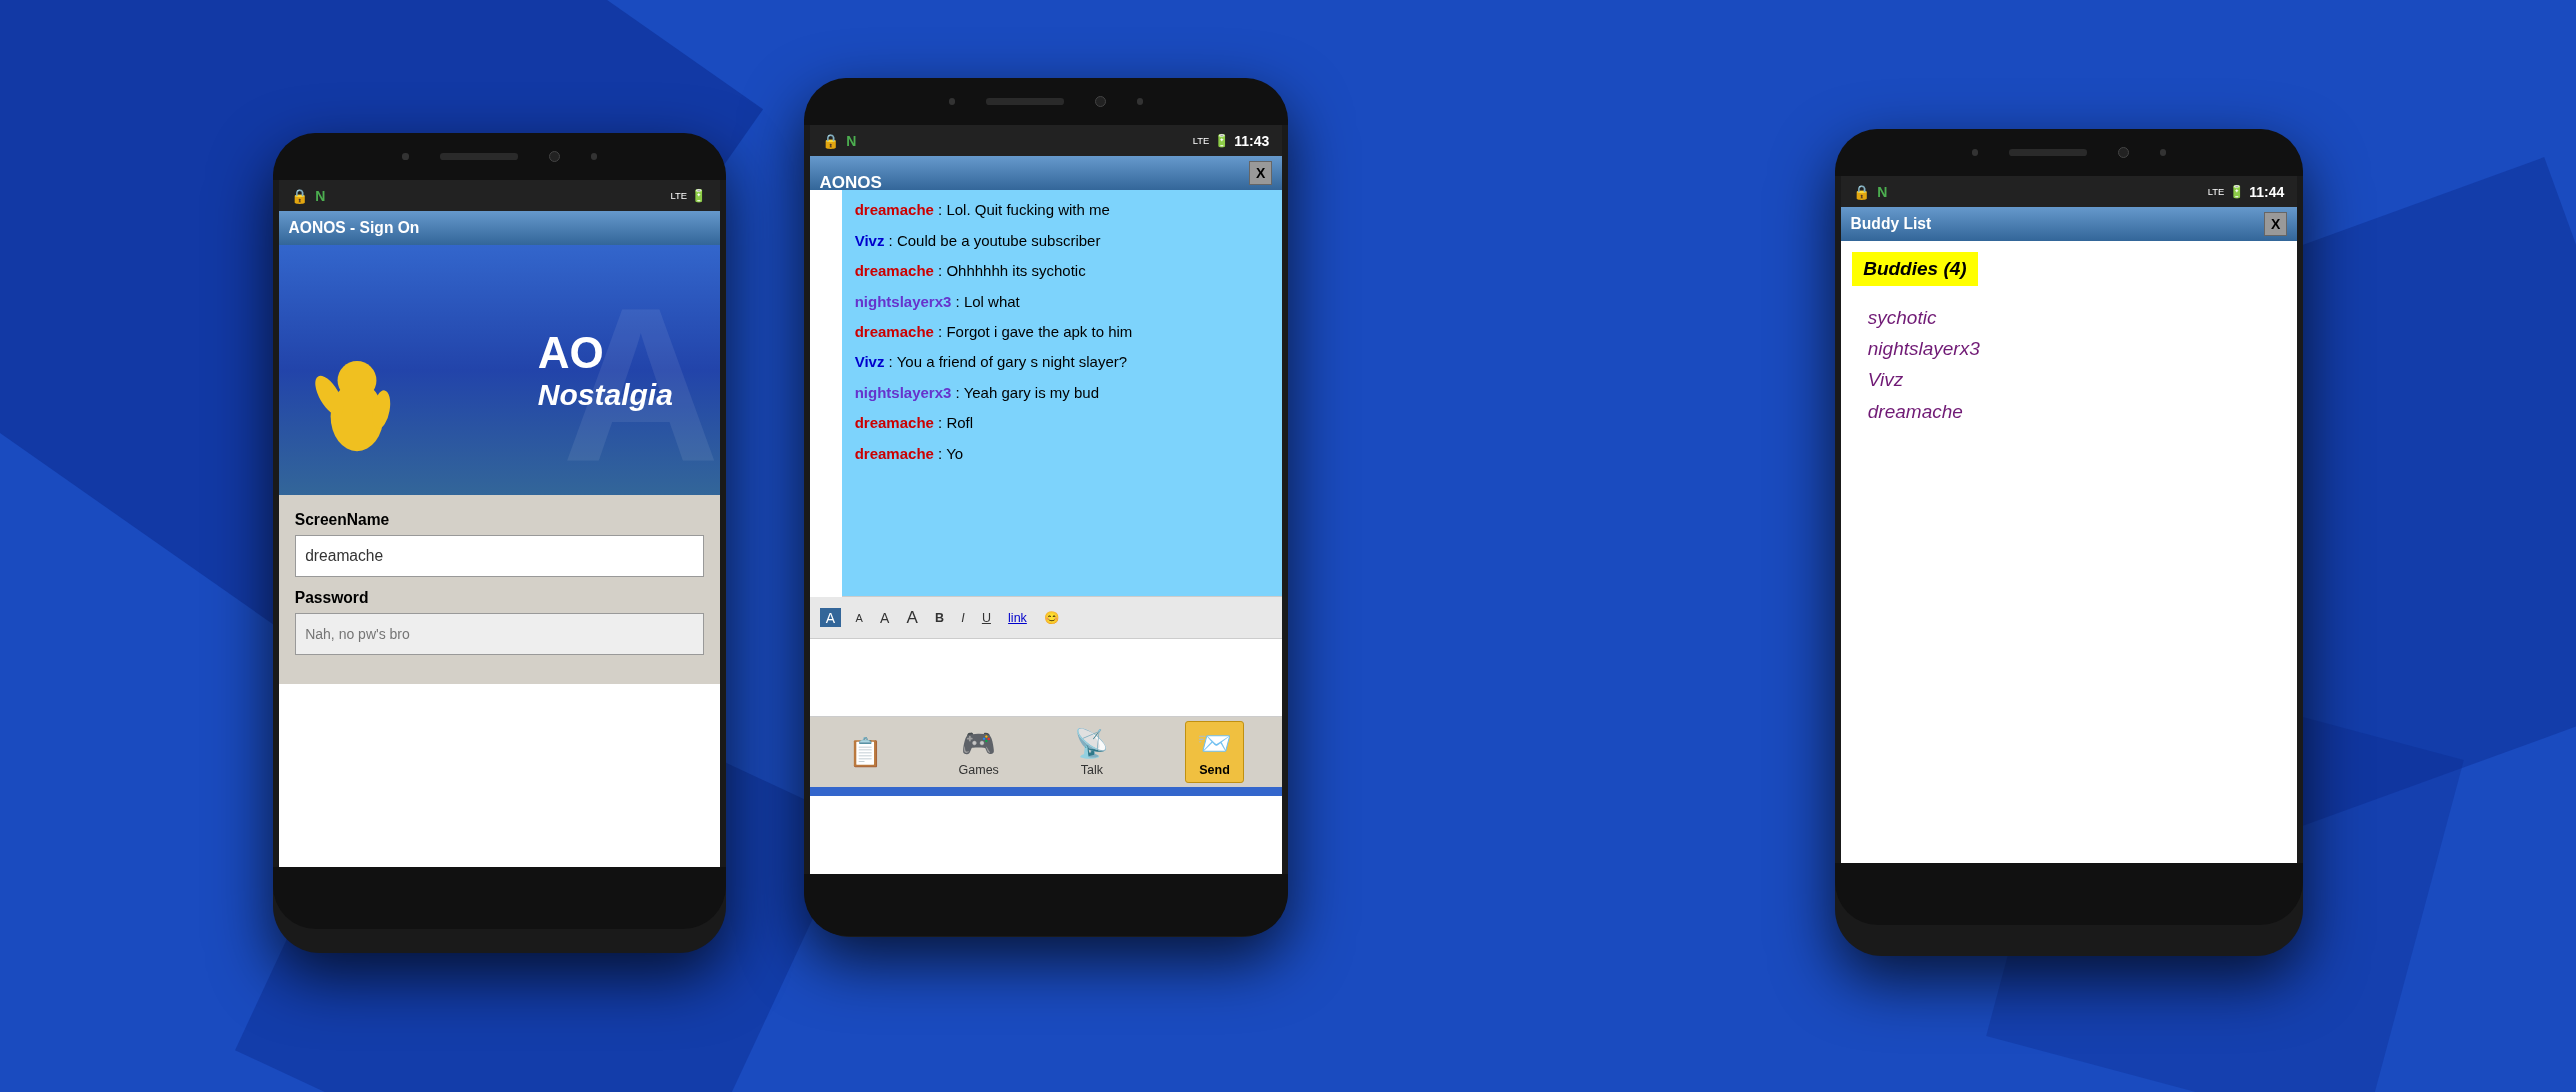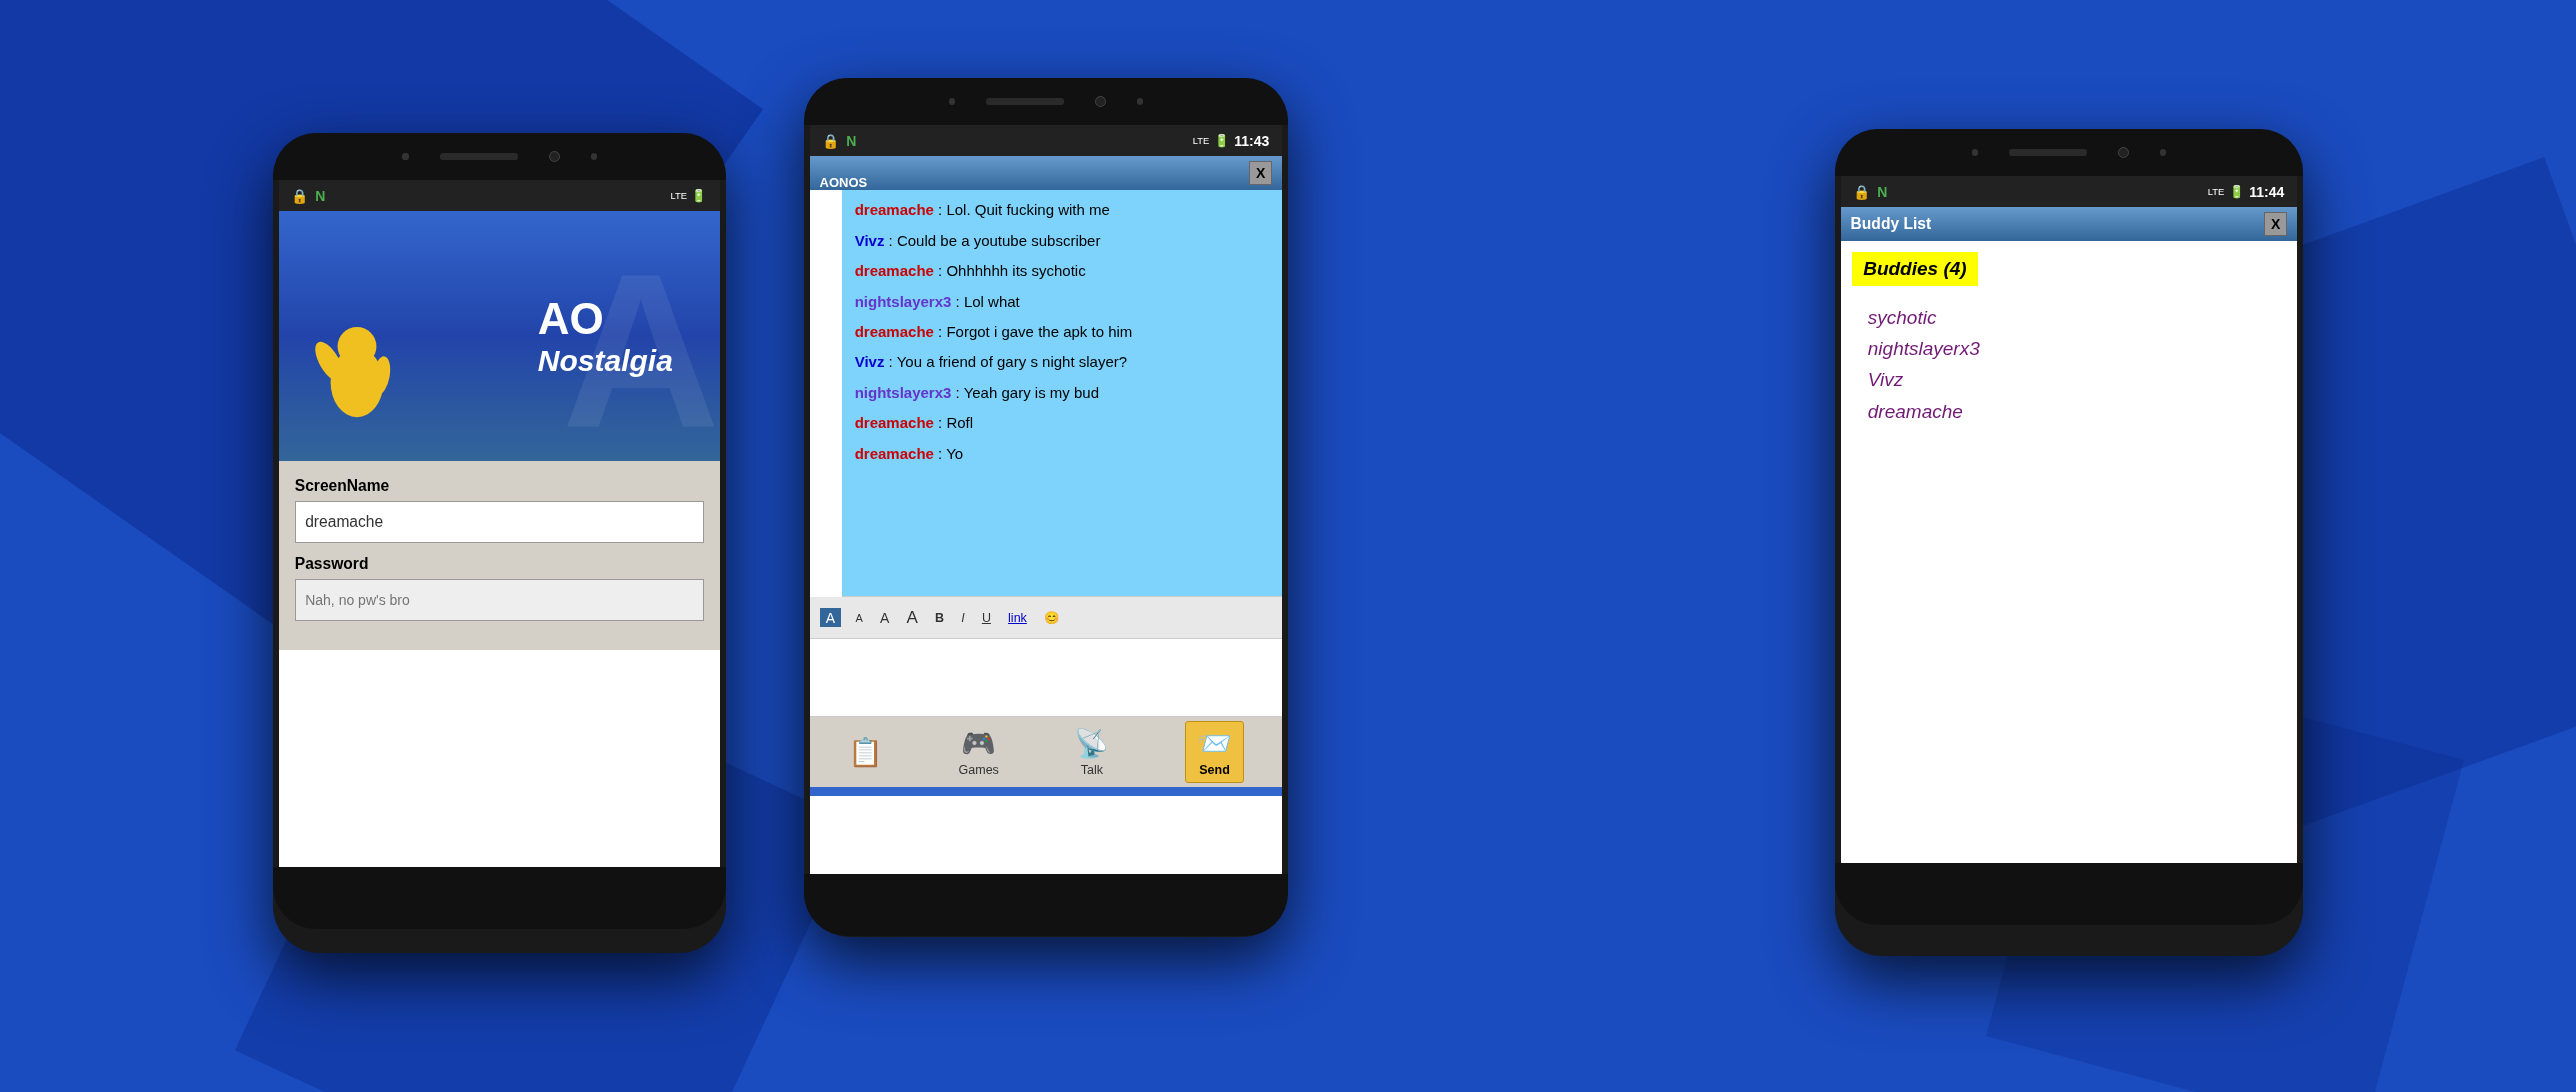--- a/index.html
+++ b/index.html
@@ -256,21 +256,21 @@
       background: linear-gradient(180deg, #6699cc 0%, #336699 100%);
       height: 34px;
       display: flex;
       align-items: center;
       justify-content: space-between;
       padding: 0 9.4px;
     }
 
     .chat-title {
       color: #fff;
-      font-size: 13px;
+      font-size: 17px;
       font-weight: bold;
       margin-top: 19px;
     }
 
     .close-btn {
       width: 23.4px; height: 23.4px;
       background: #999;
       border: 0.8px solid #666;
       display: flex; align-items: center; justify-content: center;
       font-size: 14px;
@@ -439,20 +439,23 @@
         <div class="status-left">
           <span>🔒</span>
           <span style="color:#4CAF50;font-weight:bold;">N</span>
         </div>
         <div class="status-right">
           <span style="font-size:9.4px;">LTE</span>
           <span>🔋</span>
         </div>
       </div>
 
+      <div class="signon-titlebar">
+        <span class="signon-title">AONOS - Sign On</span>
+      </div>
 
       <div class="signon-logo-area">
         <div class="signon-watermark">A</div>
 
         <svg class="aim-character" viewBox="0 0 120 180">
 
           <ellipse cx="60" cy="90" rx="38" ry="50" fill="#f0c020"></ellipse>
 
           <circle cx="60" cy="38" r="28" fill="#f0c020"></circle>
 

